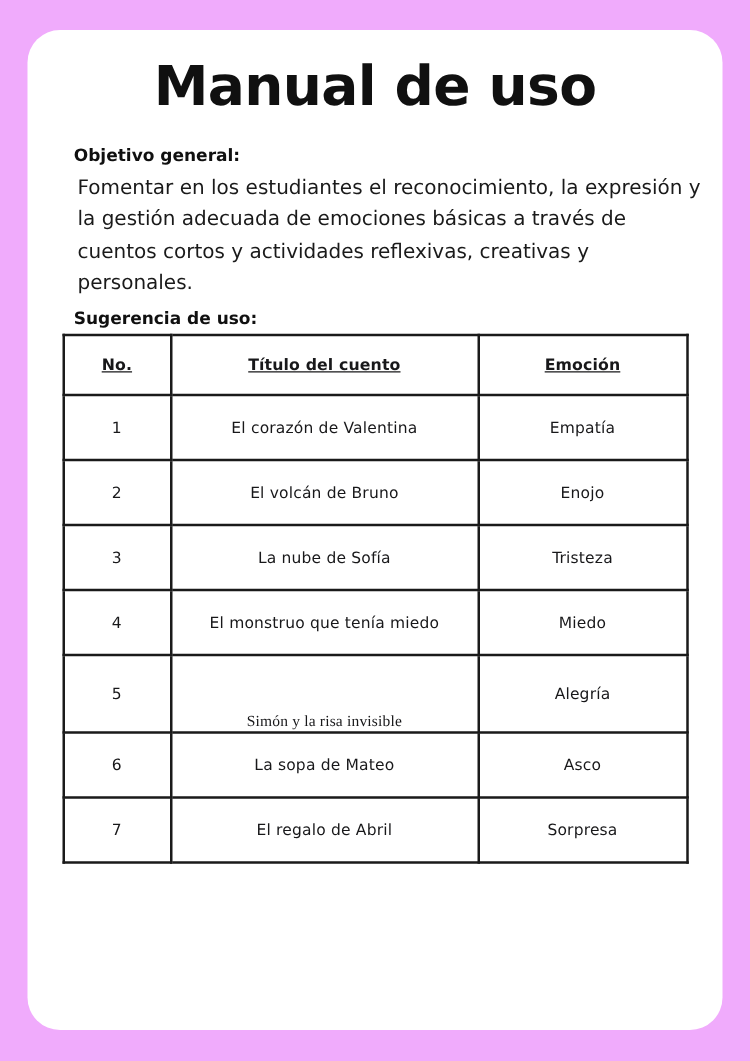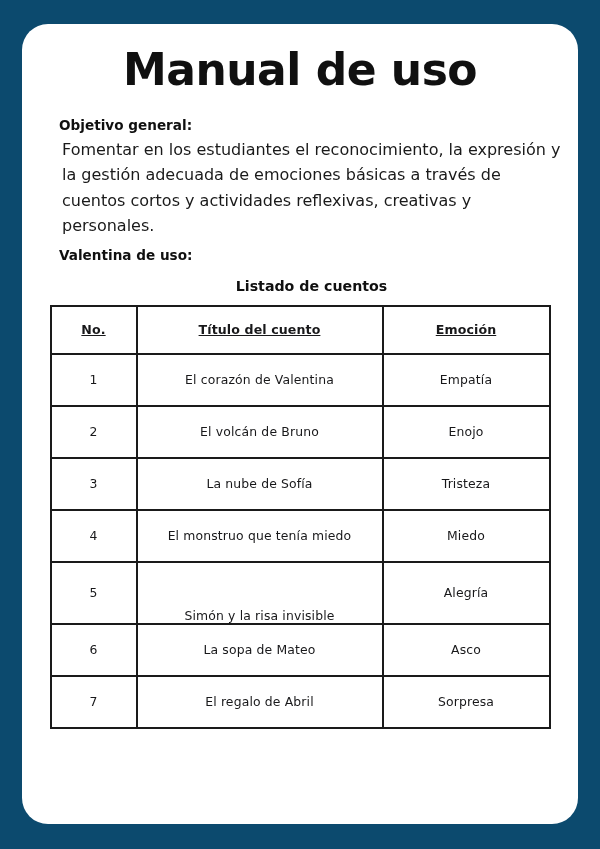--- a/index.html
+++ b/index.html
@@ -10,21 +10,21 @@
     width: 600px;
     height: 849px;
     background: #df7a74;
     font-family: "Liberation Sans", sans-serif;
     overflow: hidden;
   }
   .page {
     position: relative;
     width: 600px;
     height: 849px;
-    background: #0c4a6e;
+    background: #f0abfc;
     box-sizing: border-box;
   }
   .card {
     position: absolute;
     left: 22px;
     top: 24px;
     width: 556px;
     height: 800px;
     background: #ffffff;
     border-radius: 26px;
@@ -101,20 +101,21 @@
     font-size: 12.4px;
     height: 48px;
     letter-spacing: 0.15px;
   }
   table.stories tr.tall td {
     height: 58px;
   }
   table.stories tr.tall td.col-title {
     vertical-align: bottom;
     padding-bottom: 0;
+    font-family: Liberation Serif, serif;
   }
   col.c-no { width: 86px; }
   col.c-title { width: 246px; }
   col.c-emotion { width: 167px; }
   .footer-title {
     text-align: center;
     font-family: "DejaVu Sans", sans-serif;
     font-weight: bold;
     font-size: 22px;
     color: #101010;
@@ -128,23 +129,22 @@
 <div class="page">
   <div class="card">
 
     <h1 class="doc-title">Manual de uso</h1>
 
     <div class="body-block">
 
       <p class="lead-heading">Objetivo general:</p>
       <p class="lead-para indent">Fomentar en los estudiantes el reconocimiento, la expresión y la gestión adecuada de emociones básicas a través de cuentos cortos y actividades reflexivas, creativas y personales.</p>
 
-      <p class="lead-heading">Valentina de uso:</p>
+      <p class="lead-heading">Sugerencia de uso:</p>
 
-      <p class="section-heading">Listado de cuentos</p>
     </div>
 
     <table class="stories">
       <colgroup>
         <col class="c-no">
         <col class="c-title">
         <col class="c-emotion">
       </colgroup>
       <thead>
         <tr>

